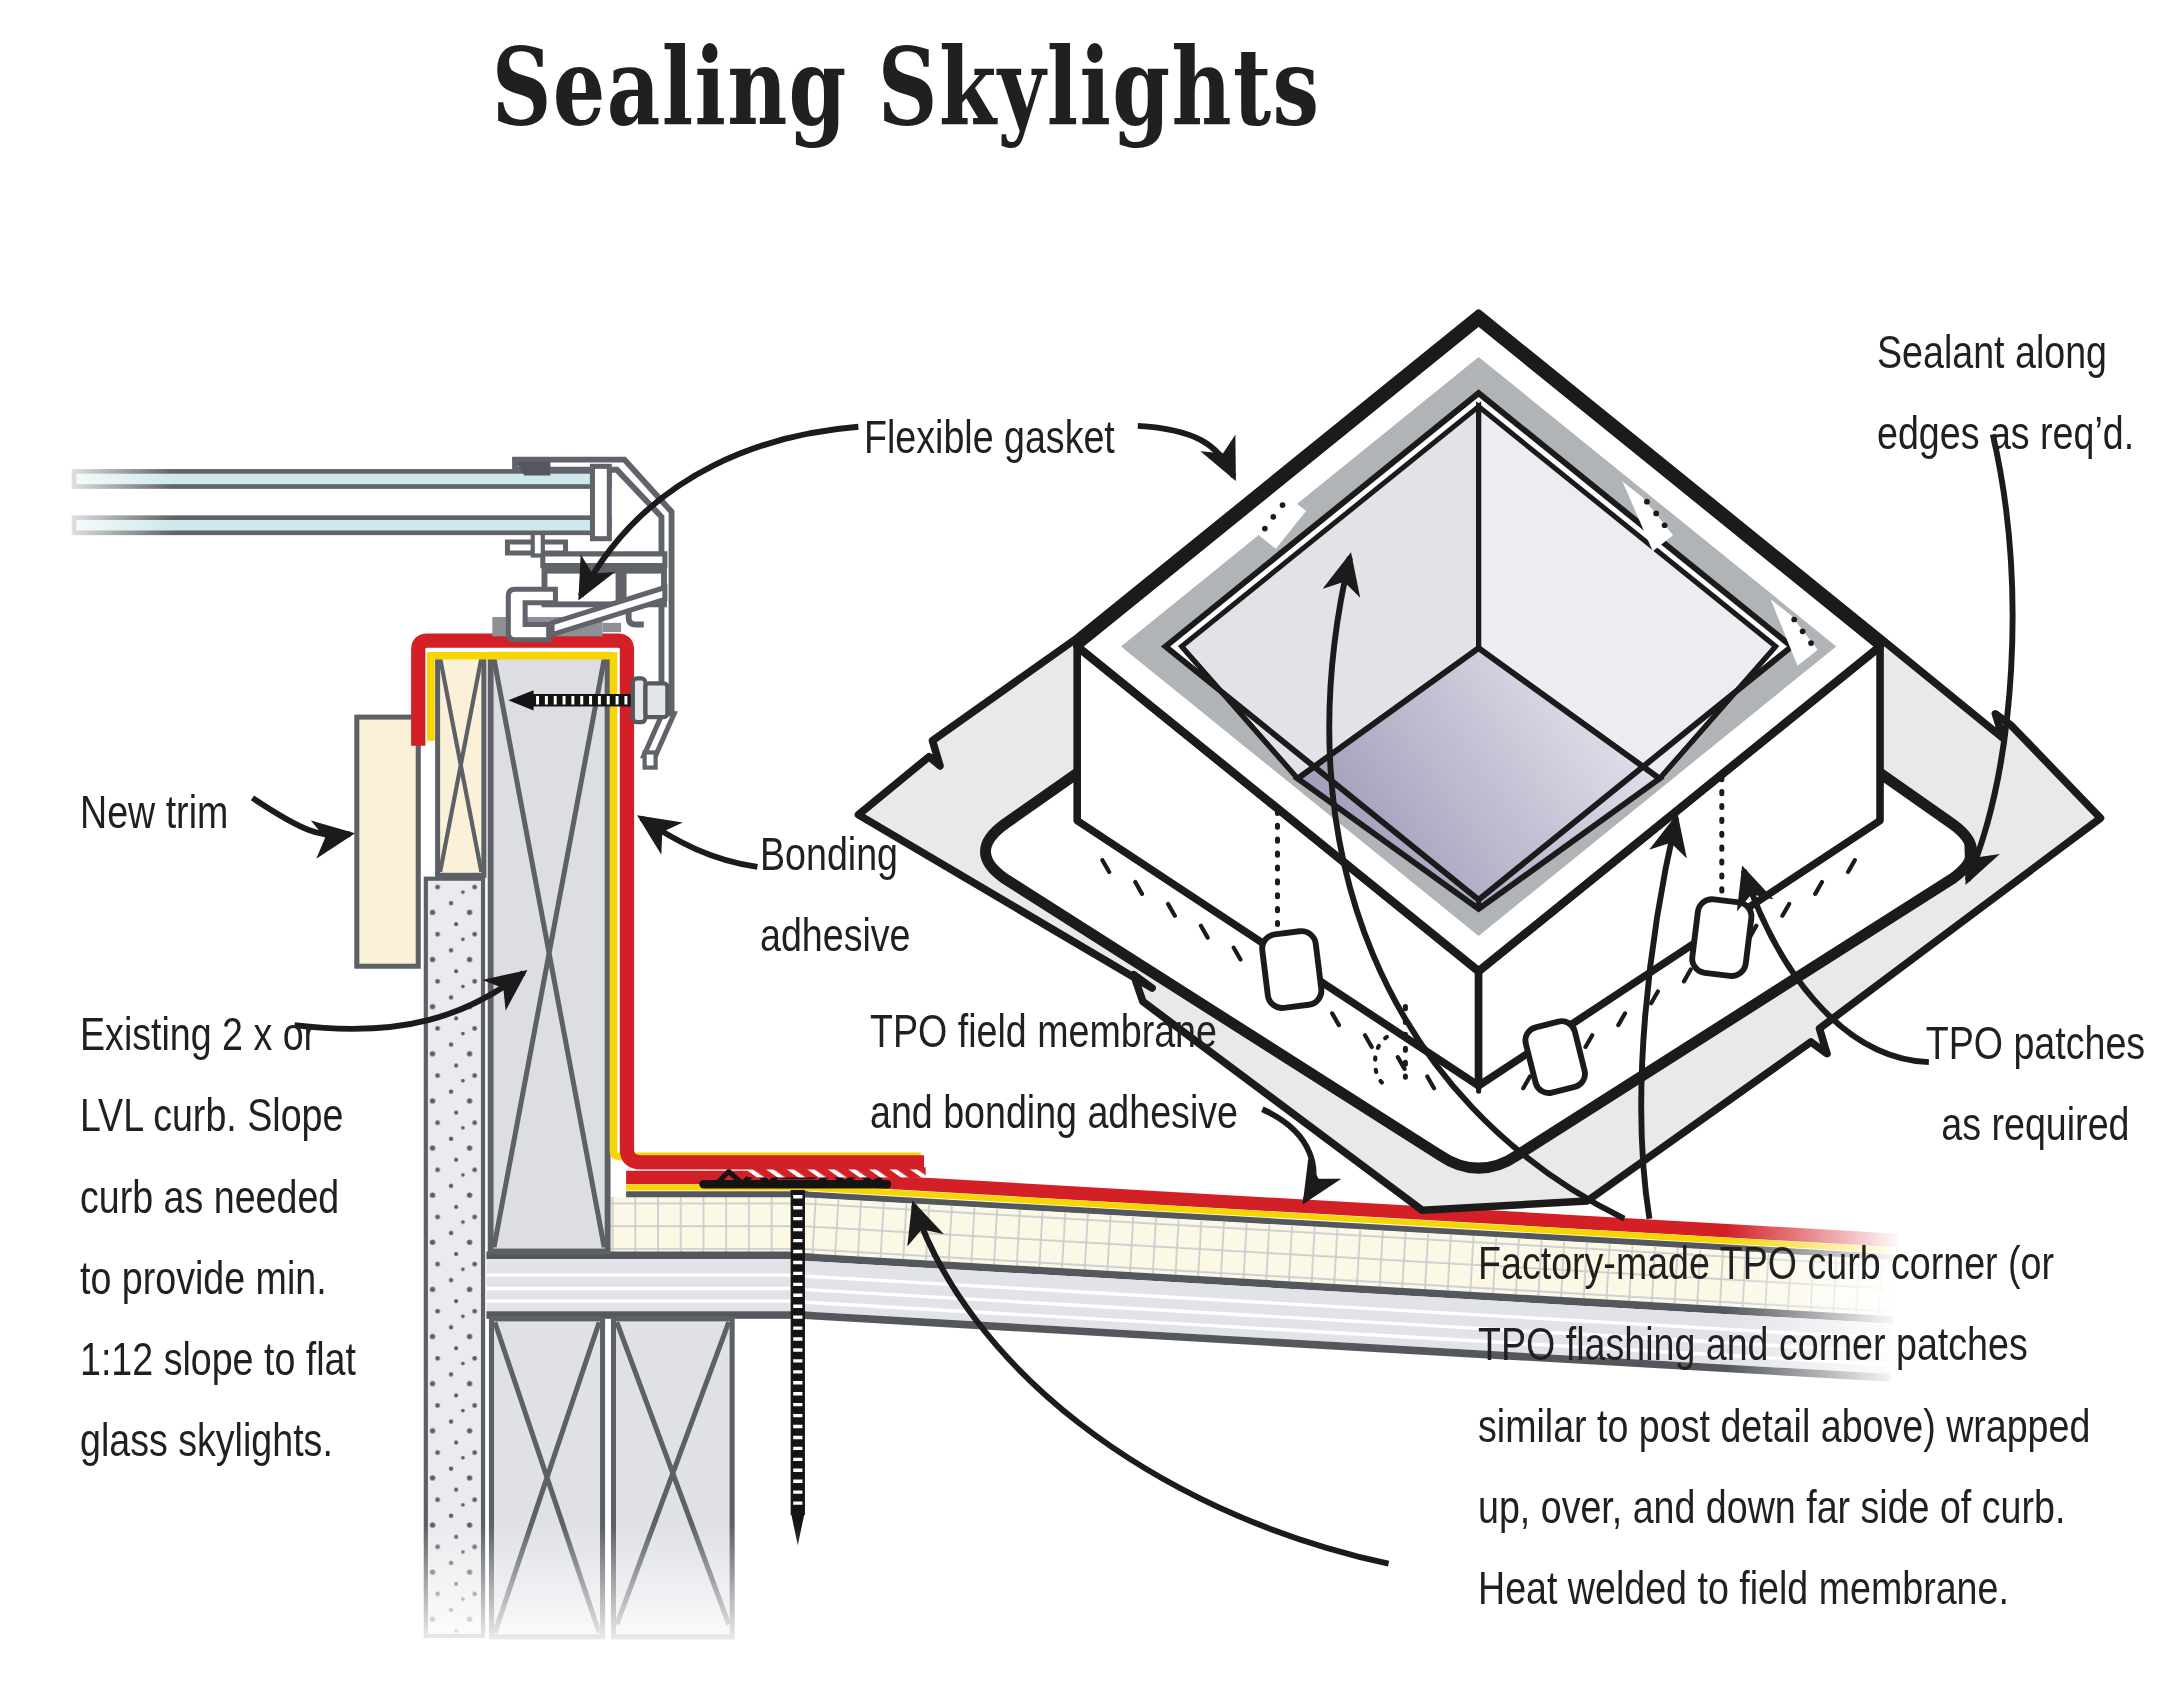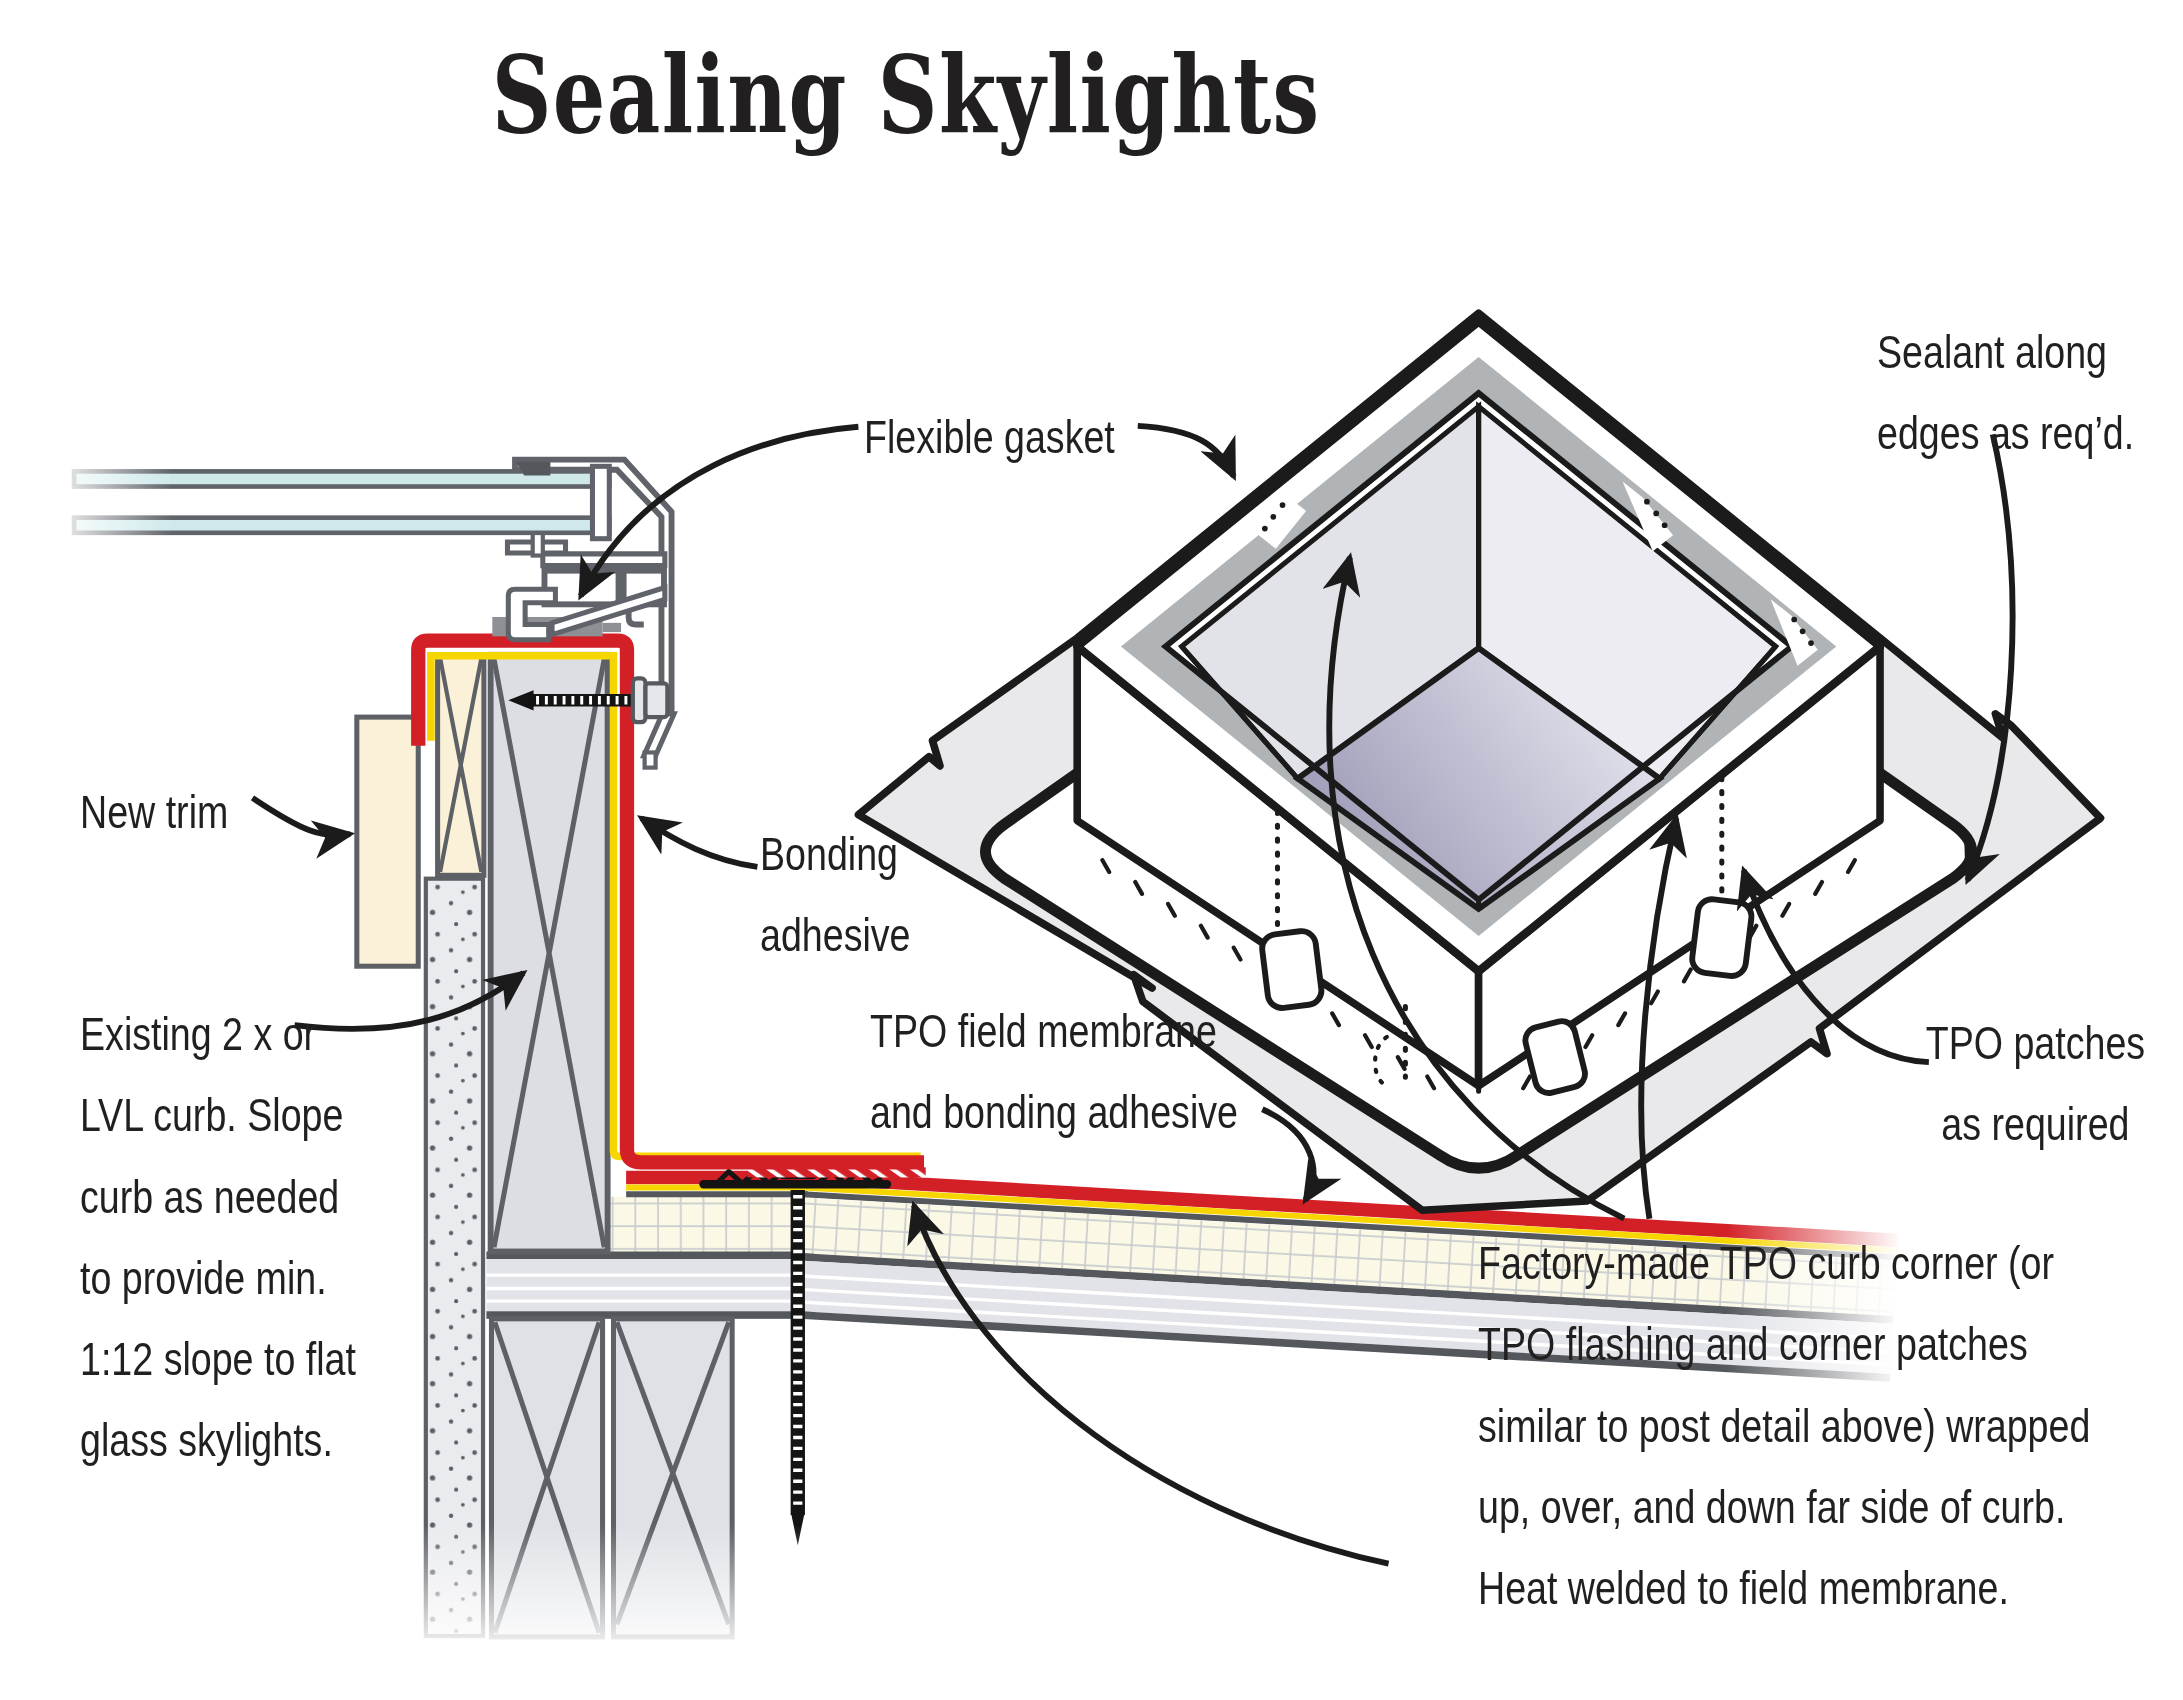--- a/index.html
+++ b/index.html
@@ -1,18 +1,18 @@
 <!DOCTYPE html>
 <html style="font-size:13.5px"><head>
 <meta charset="utf-8">
 <style>
   html,body{margin:0;padding:0;background:#ffffff;}
   .page{position:relative;width:2183px;height:1701px;background:#fff;overflow:hidden;
         font-family:"Liberation Sans",sans-serif;color:#221f20;}
-  .title{position:absolute;left:0;top:32px;width:1812px;text-align:center;
+  .title{position:absolute;left:0;top:24px;width:1812px;text-align:center;
          font-family:"DejaVu Serif",serif;font-weight:bold;font-size:106px;letter-spacing:1.7px;}
   .title span{display:inline-block;transform:scaleX(.78);transform-origin:50% 50%;white-space:nowrap;}
   .lbl{position:absolute;font-size:47px;line-height:1.73;transform:scaleX(.8);
        transform-origin:0 0;white-space:nowrap;}
   .lbl div{white-space:nowrap;}
   .lbl.center{text-align:center;}
   svg{position:absolute;left:0;top:0;}
 </style>
 </head>
 <body>

